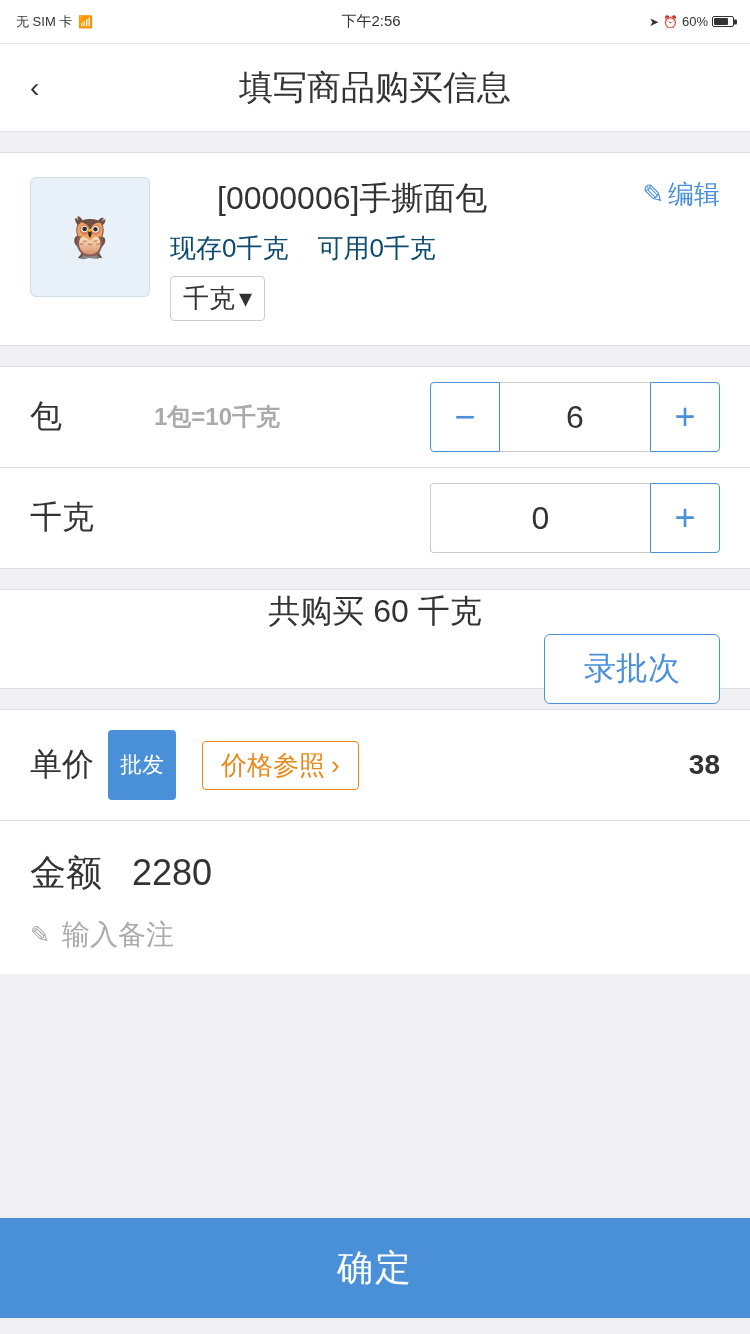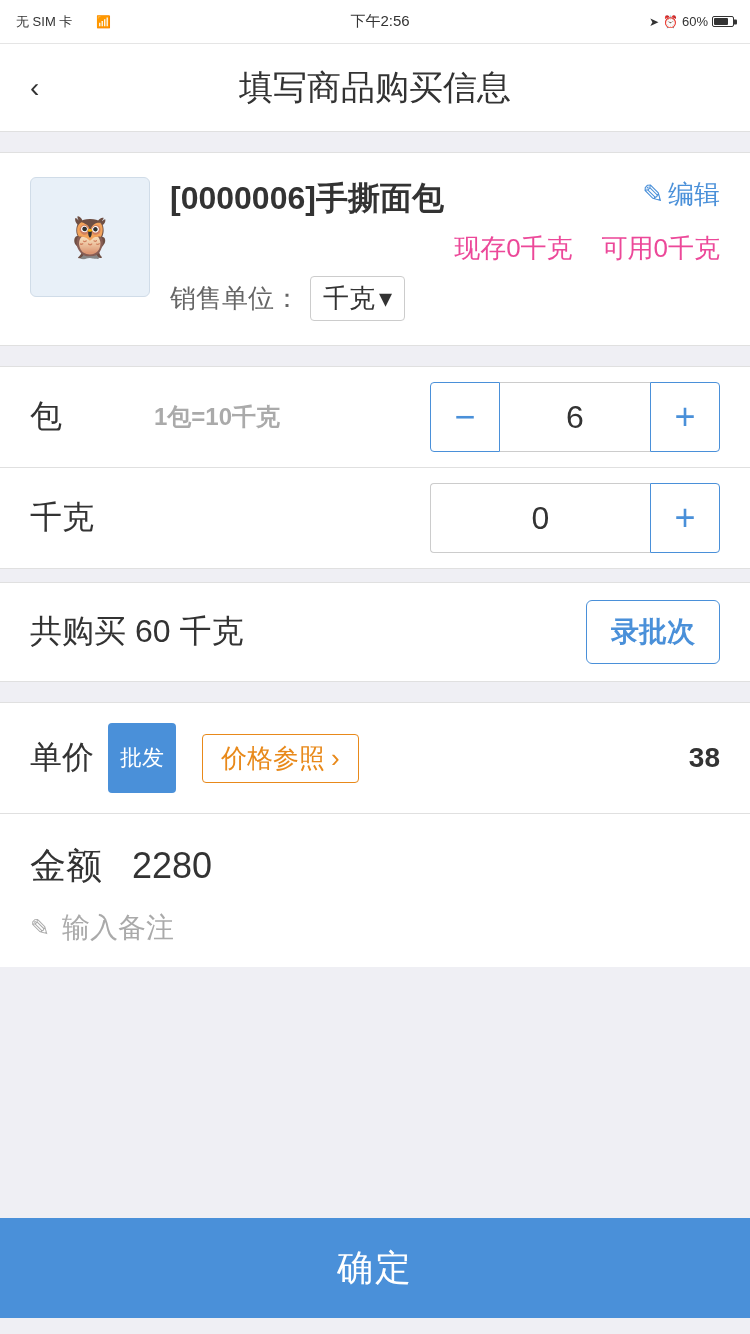--- a/index.html
+++ b/index.html
@@ -19,21 +19,21 @@
       height: 44px;
       background: #fff;
       display: flex;
       align-items: center;
       justify-content: space-between;
       padding: 0 16px;
       font-size: 14px;
       color: #333;
       border-bottom: 1px solid #e5e5e5;
     }
-    .status-left { display: flex; align-items: center; gap: 24px; font-size: 13px; }
+    .status-left { display: flex; align-items: center; gap: 6px; font-size: 13px; }
     .status-center { font-size: 15px; font-weight: 500; }
     .status-right { display: flex; align-items: center; gap: 4px; font-size: 13px; }
     .wifi-icon { font-size: 12px; }
     .battery-bar {
       width: 22px; height: 11px; border: 1.5px solid #333; border-radius: 2px; position: relative; display: inline-flex; align-items: center; padding: 1px;
     }
     .battery-bar::after { content:''; position:absolute; right:-4px; top:50%; transform:translateY(-50%); width:3px; height:5px; background:#333; border-radius:0 1px 1px 0; }
     .battery-fill { width: 76%; height: 100%; background: #333; border-radius: 1px; }
 
     
@@ -83,28 +83,28 @@
       flex-shrink: 0;
     }
     .owl-icon {
       font-size: 40px;
       color: #7090b0;
     }
     .product-info { flex: 1; }
     .product-name {
       font-size: 32px;
       color: #333;
-      font-weight: 700;
+      font-weight: 400;
       margin-bottom: 10px;
+      margin-left: 47px;
     }
     .product-stock {
       font-size: 26px;
-      color: #ec4899;
+      color: #0c4a6e;
       margin-bottom: 10px;
-      text-align: right;
     }
     .product-unit-row {
       display: flex;
       align-items: center;
       gap: 10px;
       font-size: 26px;
       color: #666;
     }
     .unit-dropdown {
       border: 1px solid #ccc;
@@ -213,26 +213,25 @@
       height: 100px;
     }
     .total-text {
       font-size: 32px;
       color: #333;
     }
     .batch-btn {
       margin-left: auto;
       border: 1px solid #4a90d9;
       color: #4a90d9;
-      font-size: 28px;
-      padding: 12px 24px;
+      font-size: 32px;
+      padding: 12px 39px;
       border-radius: 6px;
       cursor: pointer;
       background: #fff;
-      font-weight: bold;
     }
 
     
     .price-section {
       background: #fff;
       margin-top: 20px;
       border-top: 1px solid #e0e0e0;
       border-bottom: 1px solid #e0e0e0;
       padding: 0 30px;
       height: 112px;
@@ -343,21 +342,20 @@
     <span class="owl-icon">🦉</span>
   </div>
   <div class="product-info">
     <div class="product-name">[0000006]手撕面包</div>
     <div class="product-stock">
       <span>现存0千克</span>
       &nbsp;&nbsp;
       <span>可用0千克</span>
     </div>
     <div class="product-unit-row">
-      <span>销售单位：</span>
       <span class="unit-dropdown">
         <span>千克</span>
         <span>▾</span>
       </span>
     </div>
   </div>
   <div class="edit-link">
     <span>✎</span>
     <span>编辑</span>
   </div>
@@ -378,21 +376,21 @@
 <div class="input-section" style="margin-top:0; border-top: none;">
   <div class="input-row">
     <span class="input-label">千克</span>
     <div class="input-controls">
       <input class="stepper-input-no-minus" type="text" value="0" readonly="" style="">
       <button class="stepper-btn stepper-plus">+</button>
     </div>
   </div>
 </div>
 
-<div class="total-section" style="margin-top:13px;">
+<div class="total-section" style="margin-top:20px;flex-direction:column;">
   <span class="total-text">共购买 60 千克</span>
   <button class="batch-btn">录批次</button>
 </div>
 
 <div class="price-section" style="margin-top:20px;">
   <span class="price-label">单价</span>
   <span class="price-tag">批发</span>
   <button class="price-ref-btn">
     <span>价格参照</span>
     <span>›</span>

